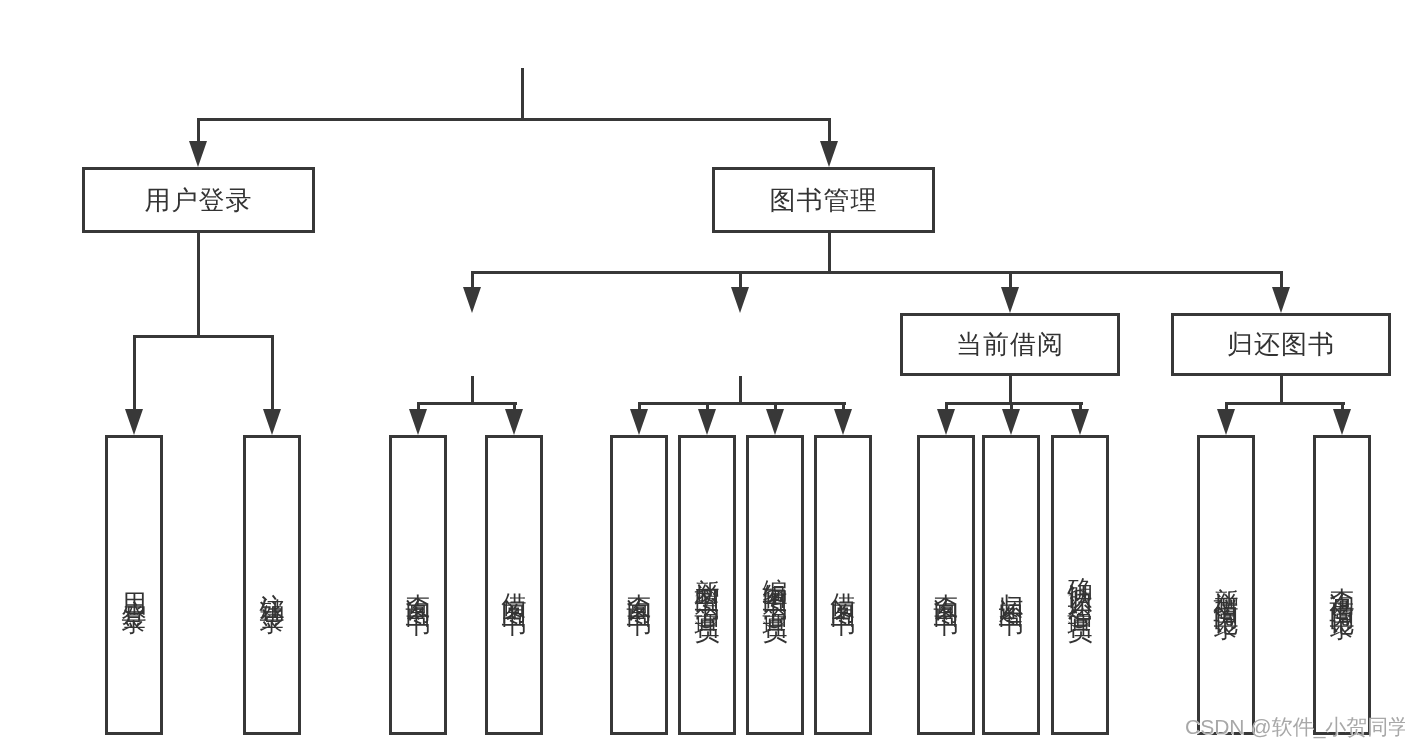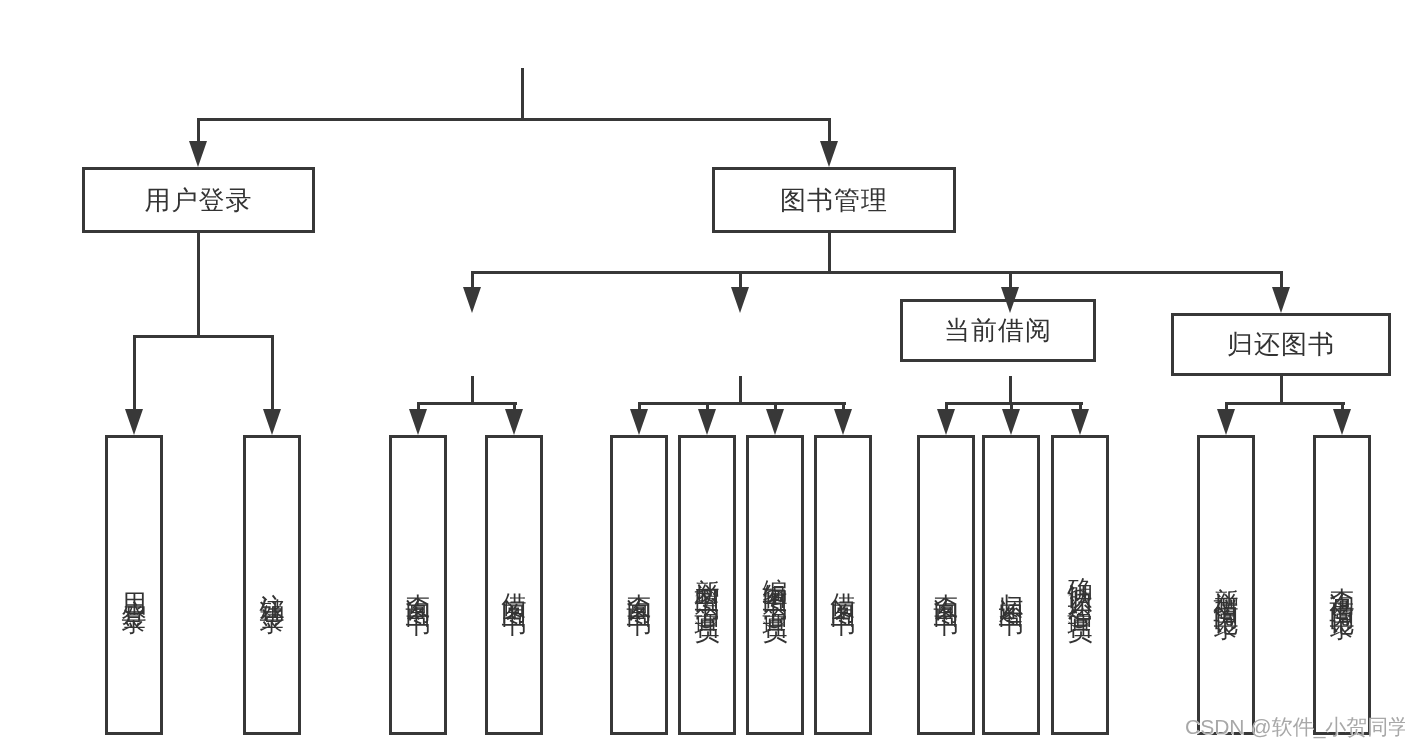--- a/index.html
+++ b/index.html
@@ -57,25 +57,25 @@
 </style>
 </head>
 <body>
 
 <div class="canvas">
 
 
   <div class="node" style="left:82px;top:167px;width:233px;height:66px">
     <span class="lbl">用户登录</span>
   </div>
-  <div class="node" style="left:712px;top:167px;width:244px;height:66px">
+  <div class="node" style="left:712px;top:167px;width:223px;height:66px">
     <span class="lbl">图书管理</span>
   </div>
 
-  <div class="node" style="left:900px;top:299px;width:196px;height:63px">
+  <div class="node" style="left:900px;top:313px;width:220px;height:63px">
     <span class="lbl">当前借阅</span>
   </div>
   <div class="node" style="left:1171px;top:313px;width:220px;height:63px">
     <span class="lbl">归还图书</span>
   </div>
 
   <div class="node leaf" style="left:105px;top:435px;width:58px;height:300px">
     <span class="lbl">用户登录</span>
   </div>
   <div class="node leaf" style="left:243px;top:435px;width:58px;height:300px">

